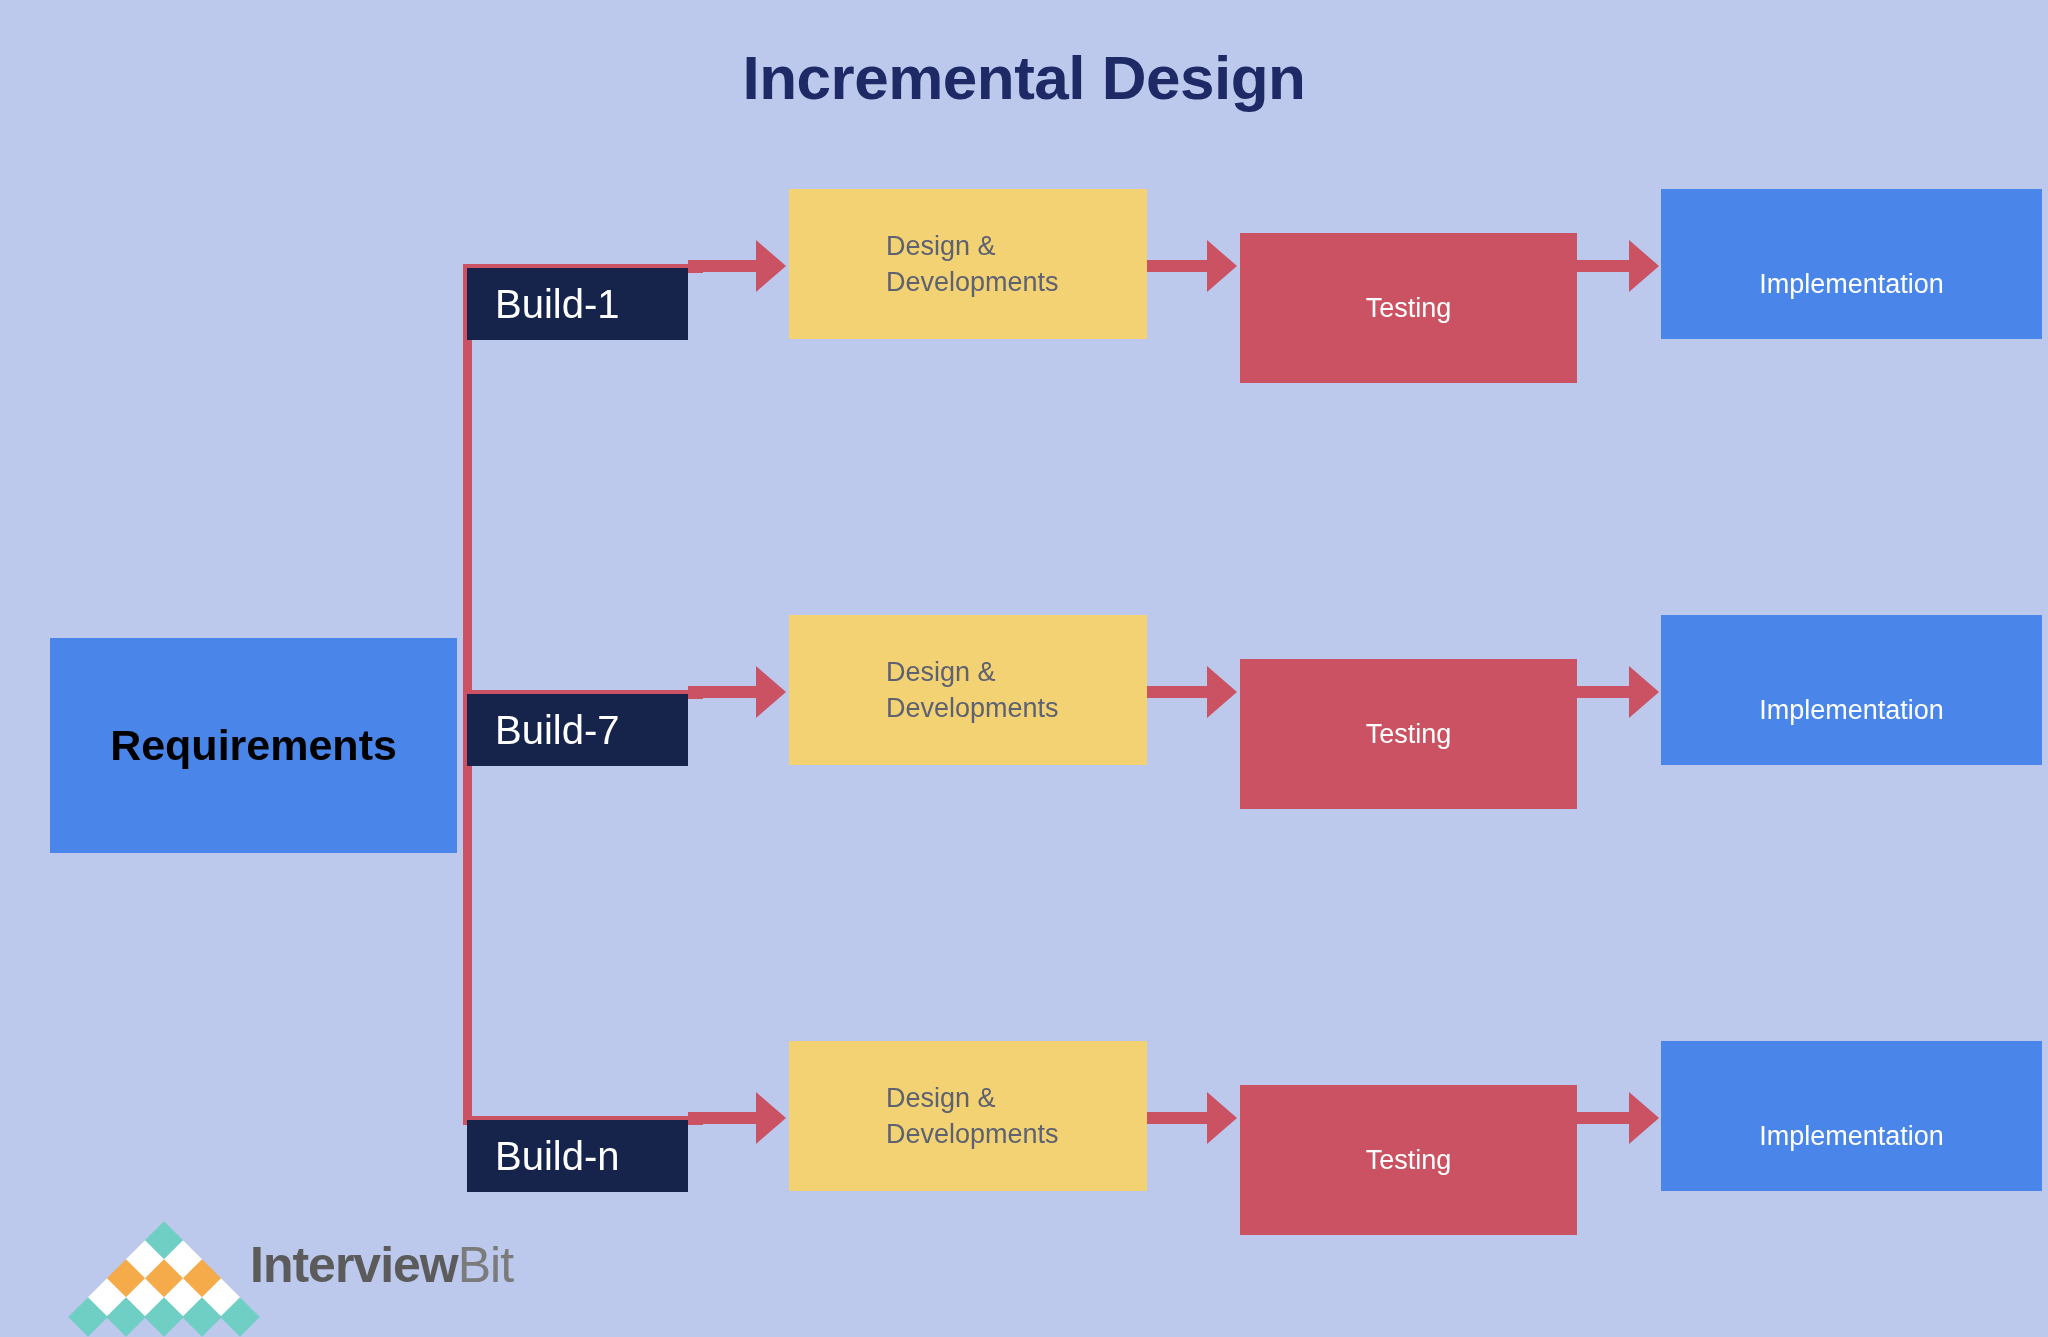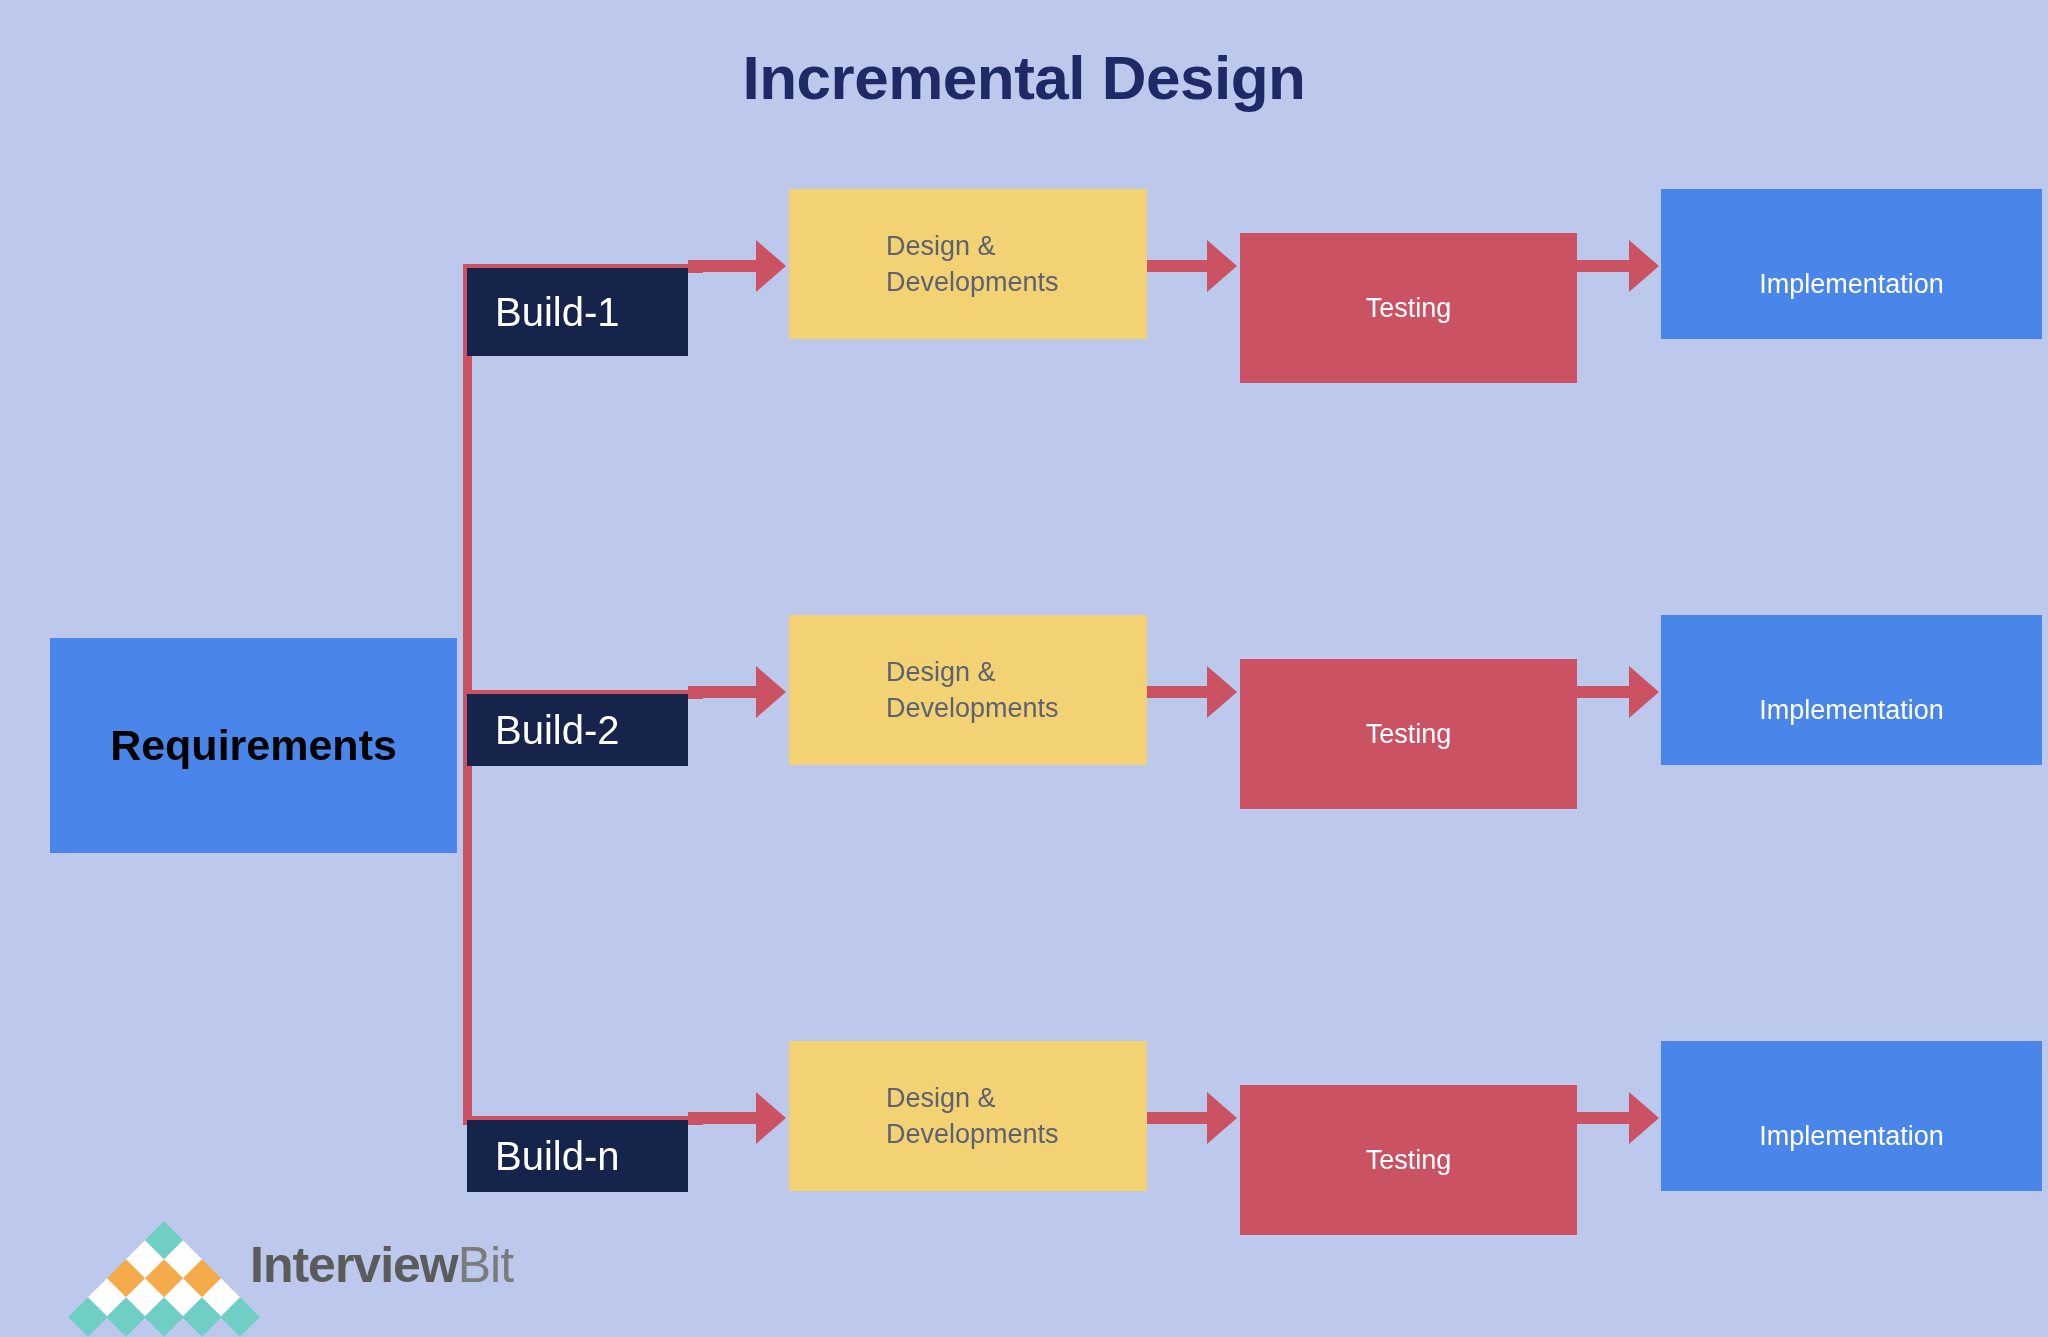--- a/index.html
+++ b/index.html
@@ -172,21 +172,21 @@
   <div class="line-v" style="left:463px; top:268px; height:856px;"></div>
 
   <div class="line-h" style="left:463px; top:264px; width:240px;"></div>
   <div class="line-h" style="left:463px; top:690px; width:240px;"></div>
   <div class="line-h" style="left:463px; top:1116px; width:240px;"></div>
 
   <div class="box box-requirements" style="left:50px; top:638px; width:407px; height:215px;">
     <div class="box-label">Requirements</div>
   </div>
 
-  <div class="box box-build" style="left:467px; top:268px; width:221px; height:88px;">
+  <div class="box box-build" style="left:467px; top:268px; width:221px; height:72px;">
     <div class="box-label">Build-1</div>
   </div>
 
   <div class="arrow" style="left:688px; top:260px; width:70px;"></div>
 
   <div class="box box-design" style="left:789px; top:189px; width:358px; height:150px;">
     <div class="box-label">Design &amp;
 Developments</div>
   </div>
 
@@ -196,21 +196,21 @@
     <div class="box-label">Testing</div>
   </div>
 
   <div class="arrow" style="left:1577px; top:260px; width:54px;"></div>
 
   <div class="box box-implementation" style="left:1661px; top:189px; width:381px; height:150px;">
     <div class="box-label">Implementation</div>
   </div>
 
   <div class="box box-build" style="left:467px; top:694px; width:221px; height:72px;">
-    <div class="box-label">Build-2</div>
+    <div class="box-label">Build-7</div>
   </div>
 
   <div class="arrow" style="left:688px; top:686px; width:70px;"></div>
 
   <div class="box box-design" style="left:789px; top:615px; width:358px; height:150px;">
     <div class="box-label">Design &amp;
 Developments</div>
   </div>
 
   <div class="arrow" style="left:1147px; top:686px; width:62px;"></div>

